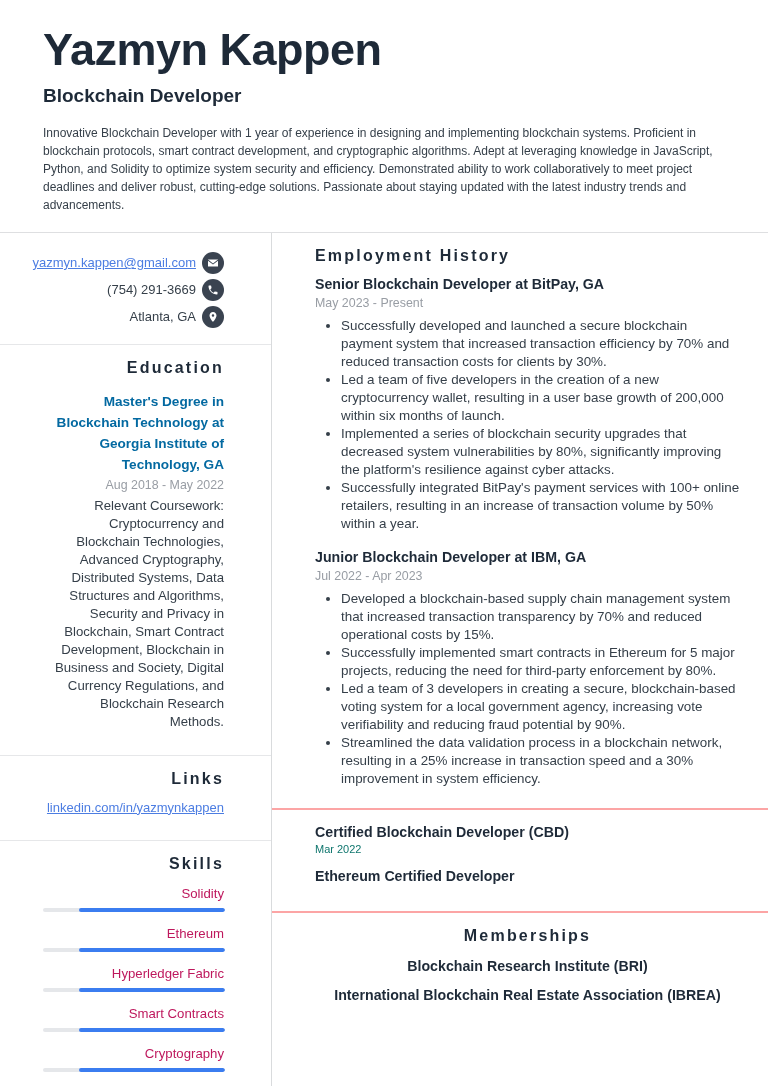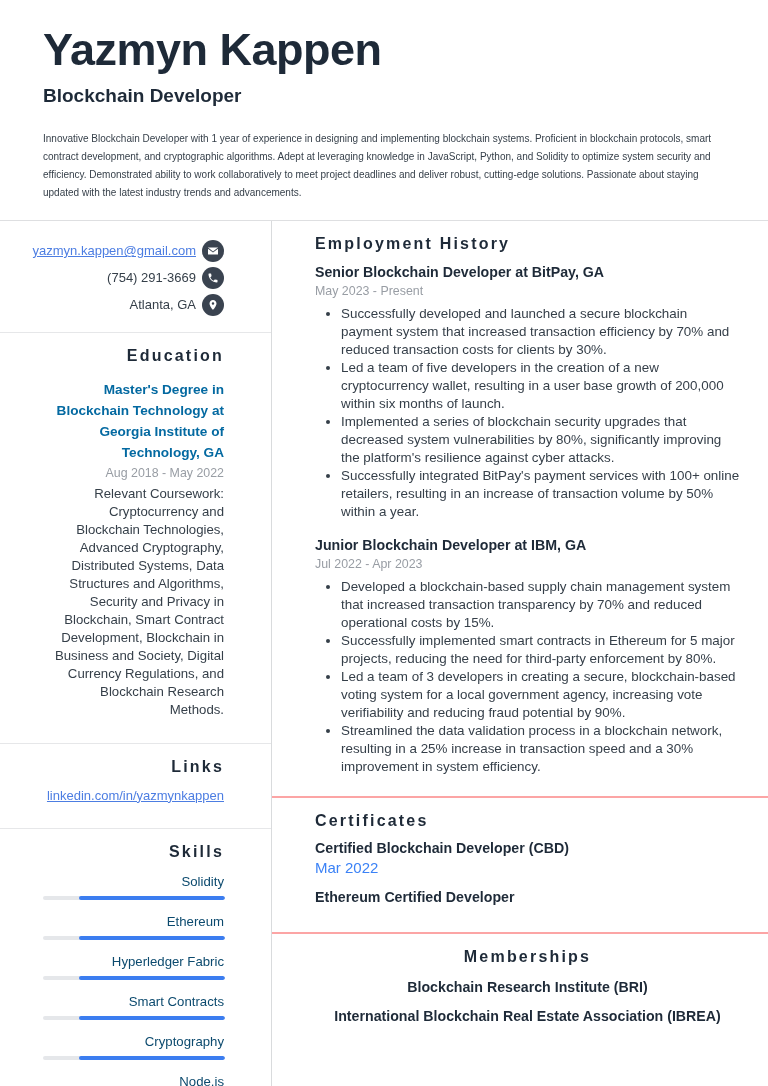--- a/index.html
+++ b/index.html
@@ -8,21 +8,21 @@
     width:768px; height:1086px; overflow:hidden;
     font-family:"Liberation Sans","DejaVu Sans",sans-serif;
     color:#353f49;
   }
   .page { width:768px; height:1086px; background:#fff; display:flex; flex-direction:column; }
 
   
   .header { padding:24px 43px 18px 43px; border-bottom:1px solid #dedfe1; }
   .name { font-size:45px; font-weight:600; color:#1e2a38; letter-spacing:-0.5px; line-height:1.15; }
   .job-title { font-size:19px; font-weight:600; color:#1e2a38; margin-top:9px; }
-  .summary { margin-top:23px; font-size:10px; line-height:18px; color:#353f49; }
+  .summary { margin-top:17px; font-size:12px; line-height:18px; color:#353f49; }
 
   
   .columns { flex:1; display:flex; min-height:0; }
   .sidebar { width:272px; border-right:1px solid #d9dbdd; text-align:right; }
   .main { flex:1; }
 
   .side-section { padding:14px 47px 24px 43px; border-bottom:1px solid #e6e7e9; }
   .side-section:last-child { border-bottom:none; }
   .main-section { padding:14px 28px 20px 43px; border-bottom:2px solid #fca5a5; }
   .main-section:last-child { border-bottom:none;text-align:center; }
@@ -41,37 +41,37 @@
   .icon-circle svg { width:12px; height:12px; fill:#ffffff; }
 
   
   .degree { font-weight:700; font-size:13.6px; color:#0369a1; line-height:21px; margin-top:14px; }
   .date { color:#989da4; font-size:12.4px; margin-top:3px; }
   .coursework { font-size:13.2px; line-height:18px; margin-top:5px; color:#353f49; }
 
   
   .skill { margin-bottom:14px; }
   .skill:last-child { margin-bottom:0; }
-  .skill-name { font-size:13.2px; color:#0c4a6e; margin-bottom:7px; }
+  .skill-name { font-size:13.2px; color:#be185d; margin-bottom:7px; }
   .skill-track { width:182px; height:4px; background:#e5e7ea; border-radius:2px; overflow:hidden; display:flex; justify-content:flex-end; }
   .skill-fill { height:4px; background:#3b7df0; border-radius:2px; }
 
   
   .job { margin-bottom:15px; }
   .job:last-child { margin-bottom:0; }
   .job-name { font-size:14.2px; font-weight:700; color:#1e2a38; line-height:19px; }
   .job-date { font-size:12.4px; color:#989da4; margin:2px 0 7px 0; }
   ul.bullets { margin:0; padding-left:26px; }
   ul.bullets li { font-size:13.4px; line-height:18px; color:#353f49; }
 
   
   .cert { margin-bottom:13px; }
   .cert:last-child { margin-bottom:7px; }
   .cert-name { font-size:14.2px; font-weight:700; color:#1e2a38; }
-  .cert-date { font-size:15px; color:#3b82f6; margin-top:3px; }
+  .cert-date { font-size:11px; color:#0f766e; margin-top:3px; }
   .member { font-size:14.2px; font-weight:700; color:#1e2a38; margin-bottom:13px; }
   .member:last-child { margin-bottom:0; }
 </style>
 </head>
 <body>
 
 <div class="page">
 
   <div class="header">
     <div class="name">Yazmyn Kappen</div>
@@ -195,21 +195,20 @@
             <ul class="bullets">
               <li>Developed a blockchain-based supply chain management system that increased transaction transparency by 70% and reduced operational costs by 15%.</li>
               <li>Successfully implemented smart contracts in Ethereum for 5 major projects, reducing the need for third-party enforcement by 80%.</li>
               <li>Led a team of 3 developers in creating a secure, blockchain-based voting system for a local government agency, increasing vote verifiability and reducing fraud potential by 90%.</li>
               <li>Streamlined the data validation process in a blockchain network, resulting in a 25% increase in transaction speed and a 30% improvement in system efficiency.</li>
             </ul>
           </div>
         </div>
 
       <div class="main-section">
-        <div class="section-title">Certificates</div>
 
           <div class="cert">
             <div class="cert-name">Certified Blockchain Developer (CBD)</div>
             <div class="cert-date">Mar 2022</div>
           </div>
 
           <div class="cert">
             <div class="cert-name">Ethereum Certified Developer</div>
           </div>
         </div>

